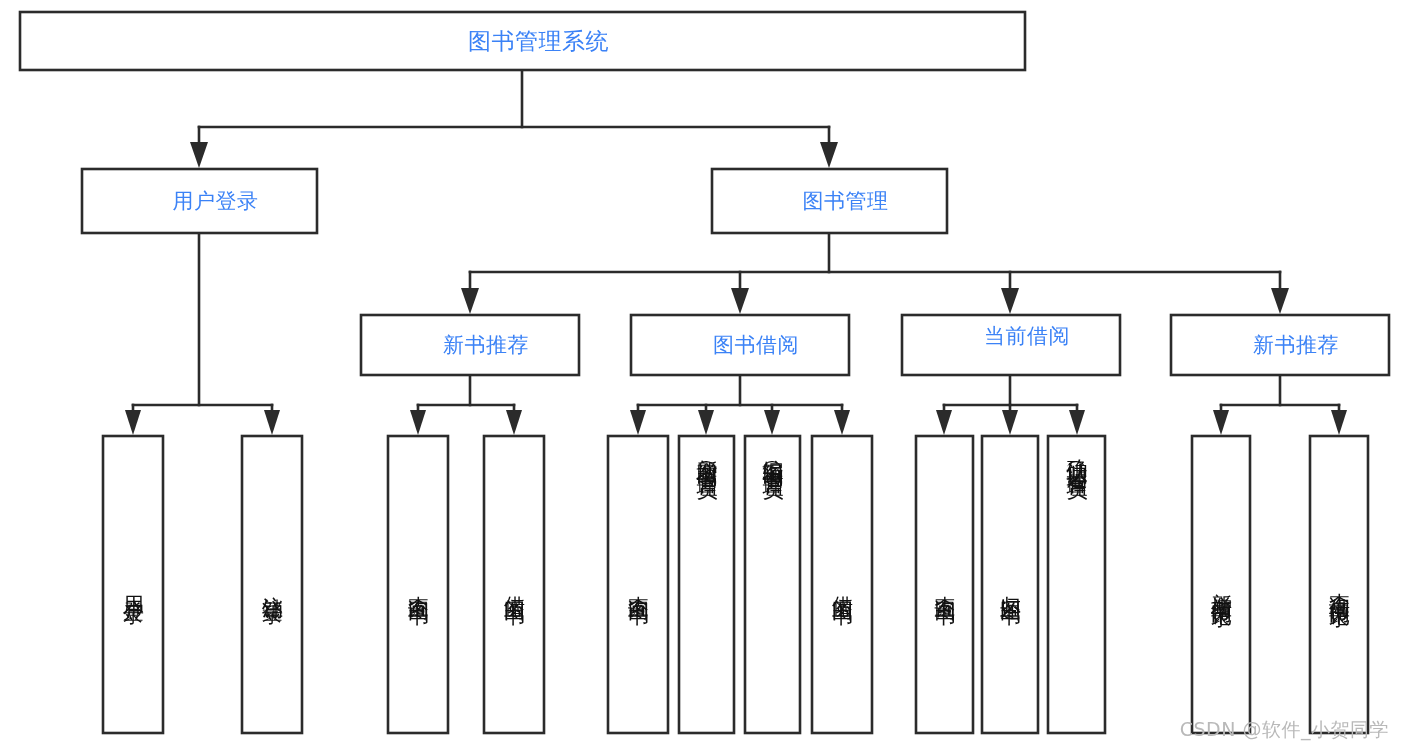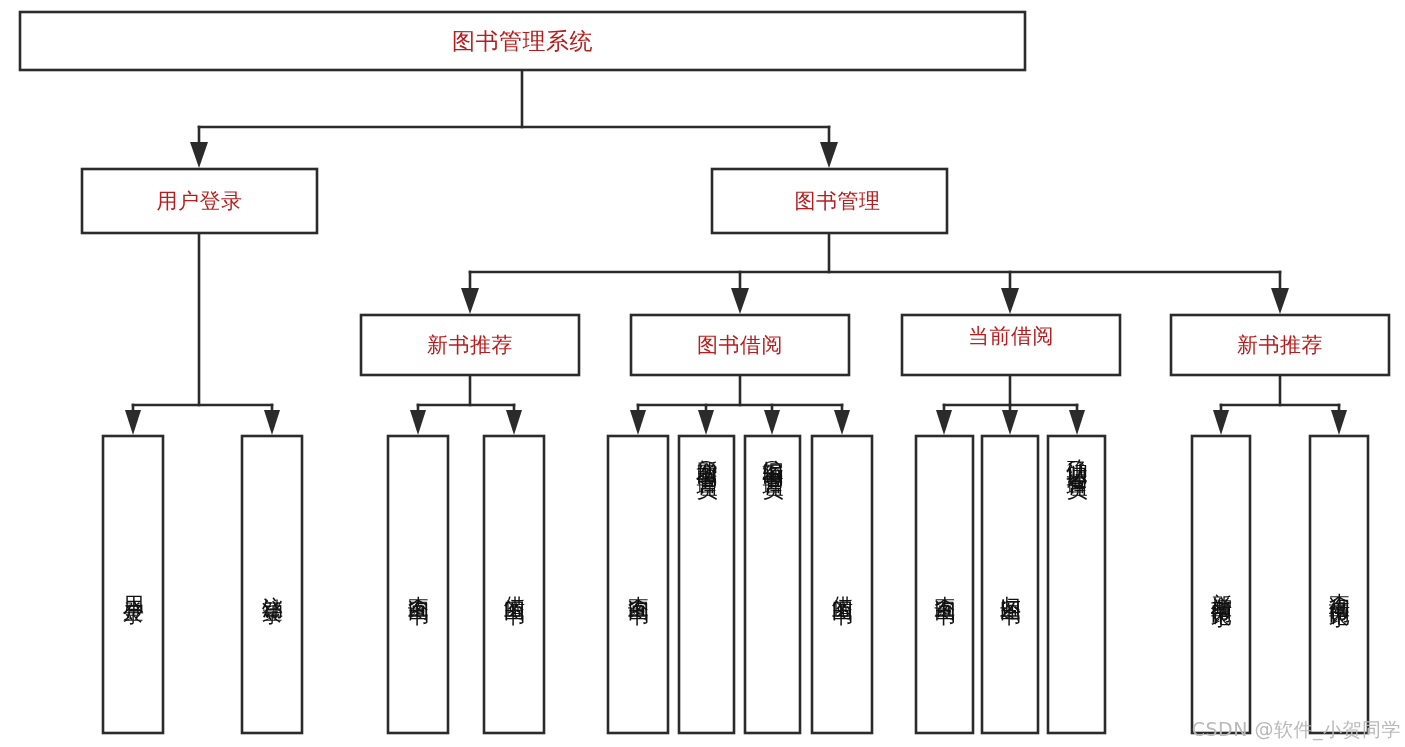--- a/index.html
+++ b/index.html
@@ -38,25 +38,26 @@
   }
   .arrow-head {
     fill: #2b2b2b;
     stroke: none;
   }
   .node-label-h {
     position: absolute;
     display: flex;
     align-items: center;
     justify-content: center;
-    color: #b91c1c;
+    color: #3b82f6;
     font-size: 21px;
     letter-spacing: 0.5px;
     white-space: nowrap;
     pointer-events: none;
+    padding-left: 16px;
   }
   .node-label-v {
     position: absolute;
     display: flex;
     align-items: center;
     justify-content: center;
     color: #111111;
     font-size: 21px;
     pointer-events: none;
   }
@@ -65,21 +66,21 @@
     text-orientation: upright;
     letter-spacing: 3px;
     line-height: 1;
     white-space: nowrap;
   }
   .root-label {
     font-size: 23px;
   }
   .watermark {
     position: absolute;
-    right: 4px;
+    right: 16px;
     bottom: 4px;
     font-size: 19px;
     color: #b9b9b9;
     letter-spacing: 0.5px;
     white-space: nowrap;
     pointer-events: none;
   }
 </style>
 </head>
 <body>
@@ -183,21 +184,21 @@
     <rect class="node-box" x="916" y="436" width="57" height="297"></rect>
     <rect class="node-box" x="982" y="436" width="56" height="297"></rect>
     <rect class="node-box" x="1048" y="436" width="57" height="297"></rect>
     <rect class="node-box" x="1192" y="436" width="58" height="297"></rect>
     <rect class="node-box" x="1310" y="436" width="58" height="297"></rect>
   </svg>
 
   <div class="node-label-h root-label" style="left:20px; top:12px; width:1005px; height:58px;">图书管理系统</div>
 
   <div class="node-label-h" style="left:82px; top:169px; width:235px; height:64px;">用户登录</div>
-  <div class="node-label-h" style="left:712px; top:169px; width:235px; height:64px;margin-left:8px;">图书管理</div>
+  <div class="node-label-h" style="left:712px; top:169px; width:235px; height:64px;">图书管理</div>
 
   <div class="node-label-h" style="left:631px; top:315px; width:218px; height:60px;">图书借阅</div>
   <div class="node-label-h" style="left:361px; top:315px; width:218px; height:60px;">新书推荐</div>
   <div class="node-label-h" style="left:902px; top:306px; width:218px; height:60px;">当前借阅</div>
   <div class="node-label-h" style="left:1171px; top:315px; width:218px; height:60px;">新书推荐</div>
 
   <div class="node-label-v" style="left:103px; top:436px; width:60px; height:297px;">
       <span>用户登录</span>
     </div>
   <div class="node-label-v" style="left:242px; top:436px; width:60px; height:297px;">

